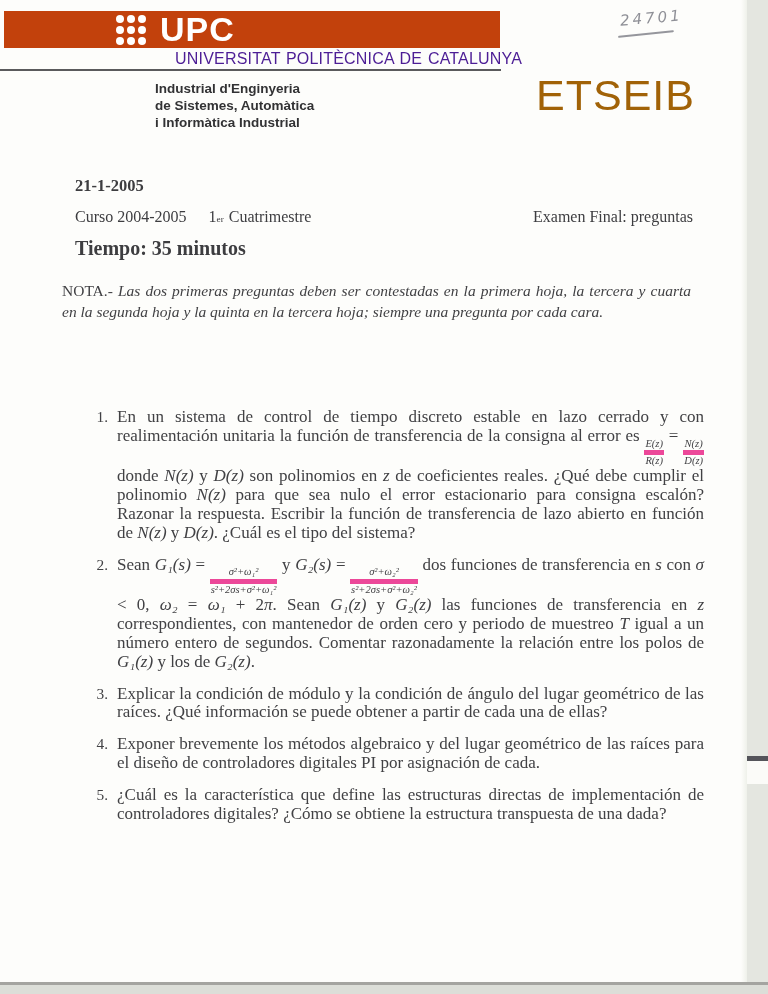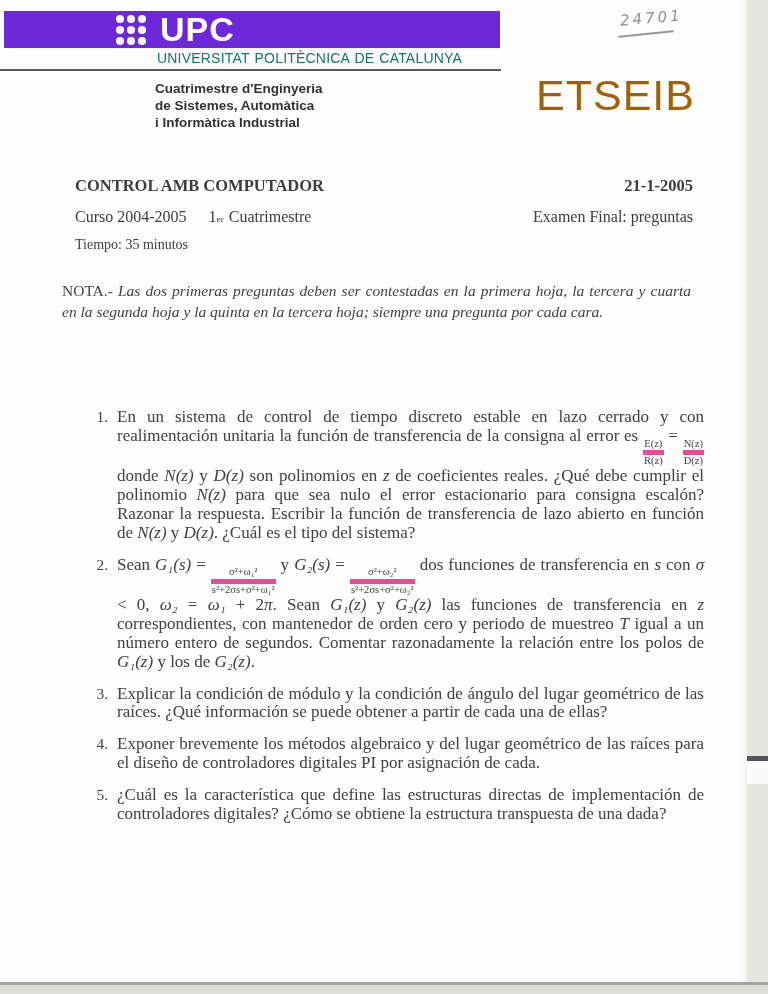--- a/index.html
+++ b/index.html
@@ -29,36 +29,36 @@
     position:absolute;left:0;top:982px;width:768px;height:3px;
     background:#a4a4a0;
   }
   .bottom-strip{
     position:absolute;left:0;top:985px;width:768px;height:9px;
     background:#dcded8;
   }
   
   .banner{
     position:absolute;left:4px;top:11px;width:496px;height:37px;
-    background:#6d28d9;
+    background:#c2410c;
   }
   .dots{
     position:absolute;left:112px;top:4px;
     display:grid;grid-template-columns:repeat(3,8px);grid-gap:3px;
   }
   .dots span{width:8px;height:8px;border-radius:50%;background:#ffffff;}
   .logo-acronym{
     position:absolute;left:156px;top:-1px;height:37px;line-height:38px;
     font-family:"Liberation Sans",sans-serif;font-weight:bold;
     font-size:34px;color:#ffffff;letter-spacing:1px;
   }
   .university{
-    position:absolute;left:157px;top:50px;
-    font-family:"Liberation Sans",sans-serif;font-size:14px;
-    color:#0f766e;letter-spacing:0.2px;word-spacing:1px;
+    position:absolute;left:175px;top:50px;
+    font-family:"Liberation Sans",sans-serif;font-size:16px;
+    color:#4c1d95;letter-spacing:0.2px;word-spacing:1px;
   }
   .header-rule{
     position:absolute;left:0;top:69px;width:501px;height:2px;background:#5a5a5c;
   }
   .department{
     position:absolute;left:155px;top:80px;
     font-family:"Liberation Sans",sans-serif;font-weight:bold;
     font-size:13.5px;line-height:17px;color:#323234;
   }
   .school{
@@ -74,21 +74,21 @@
   }
   .handwritten-underline{
     position:absolute;left:618px;top:33px;width:56px;height:2px;
     background:#95969c;transform:rotate(-6deg);border-radius:2px;
   }
   
   .examinfo{position:absolute;left:75px;top:176px;width:618px;color:#3d3d40;}
   .exam-row{display:flex;justify-content:space-between;align-items:baseline;}
   .exam-row.r1{font-weight:bold;font-size:16.5px;margin-bottom:12px;}
   .exam-row.r2{font-weight:normal;font-size:16px;margin-bottom:11px;}
-  .exam-time{font-size:14px;font-weight:normal;}
+  .exam-time{font-size:20px;font-weight:bold;}
   .course-group{display:flex;align-items:baseline;}
   .course-spacer{display:inline-block;width:22px;}
   .term-label{margin-left:5px;}
   sup{font-size:0.58em;vertical-align:super;line-height:0;}
   
   .note{
     position:absolute;left:62px;top:280px;width:629px;
     font-style:italic;font-size:15.5px;line-height:21px;
     text-align:justify;color:#414144;
   }
@@ -97,21 +97,21 @@
   
   .questions{position:absolute;left:88px;top:408px;width:616px;color:#414144;}
   .q{display:flex;margin-bottom:13px;}
   .qnum{width:20px;min-width:20px;text-align:right;margin-right:9px;
         font-size:15.4px;line-height:18.8px;}
   .qbody{flex:1;text-align:justify;font-size:17px;line-height:18.8px;}
   .qbody i{font-style:italic;}
   .frac{
     display:inline-flex;flex-direction:column;align-items:center;
     vertical-align:-0.55em;font-size:0.62em;line-height:1.18;
-    text-align:center;
+    font-style:italic;text-align:center;
   }
   .frac .den{border-top:5px solid #ec4899;padding:0 1px;}
   .frac .num{padding:0 1px;}
 </style>
 </head>
 <body>
 
 <div class="paper"></div>
 <div class="paper-right-shade"></div>
 <div class="backdrop-dark-bar"></div>
@@ -129,31 +129,30 @@
       <span></span>
     <span></span>
       <span></span>
       <span></span>
   </div>
   <div class="logo-acronym">UPC</div>
 </div>
 <div class="university">UNIVERSITAT POLITÈCNICA DE CATALUNYA</div>
 <div class="header-rule"></div>
 <div class="department">
-  <div>Cuatrimestre d'Enginyeria</div>
+  <div>Industrial d'Enginyeria</div>
   <div>de Sistemes, Automàtica</div>
   <div>i Informàtica Industrial</div>
 </div>
 <div class="school">ETSEIB</div>
 <div class="handwritten">24701</div>
 <div class="handwritten-underline"></div>
 
 <div class="examinfo">
   <div class="exam-row r1">
-    <span>CONTROL AMB COMPUTADOR</span>
     <span>21-1-2005</span>
   </div>
   <div class="exam-row r2">
     <span class="course-group">
       <span>Curso 2004-2005</span>
       <span class="course-spacer"></span>
       <span>1</span>
         <sup>er</sup>
       <span class="term-label">Cuatrimestre</span>
     </span>

